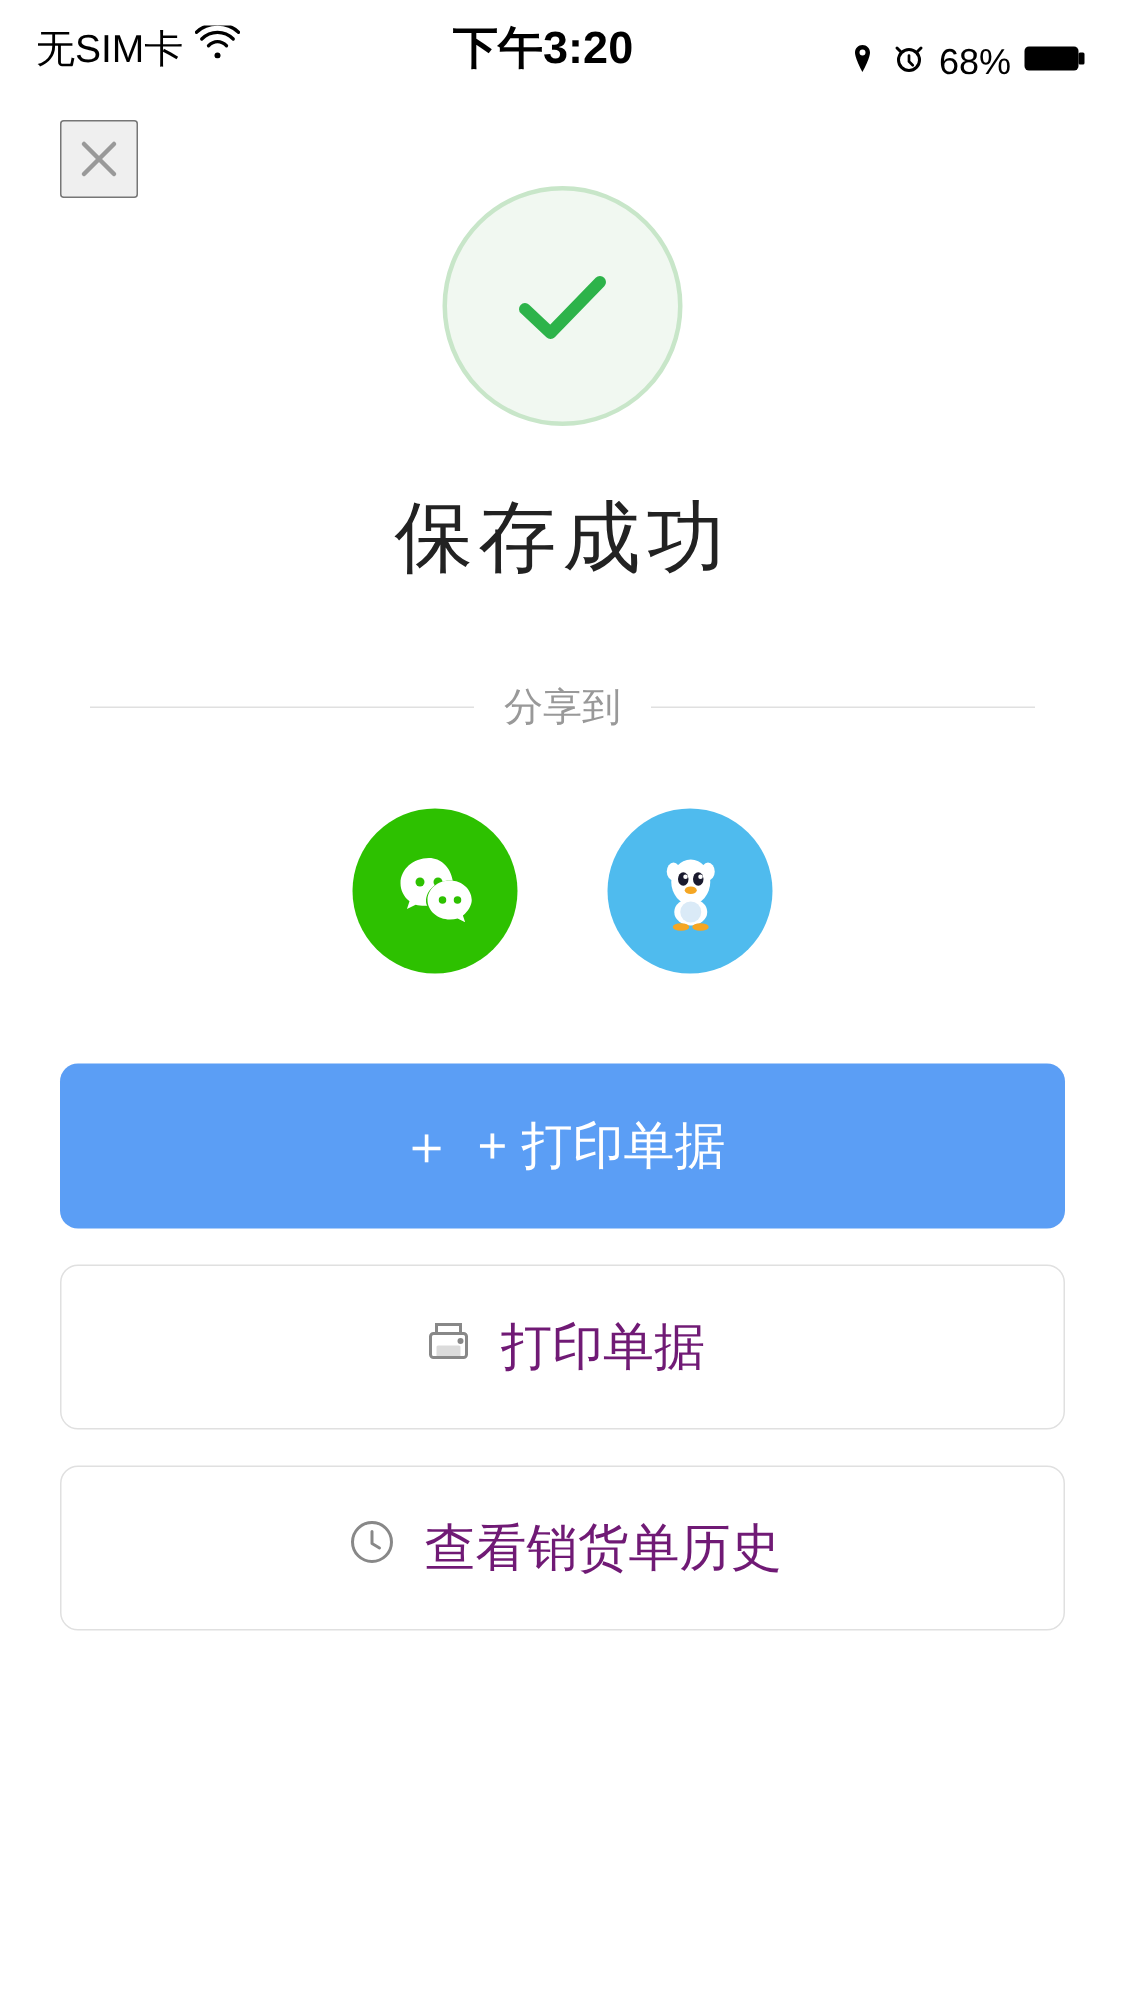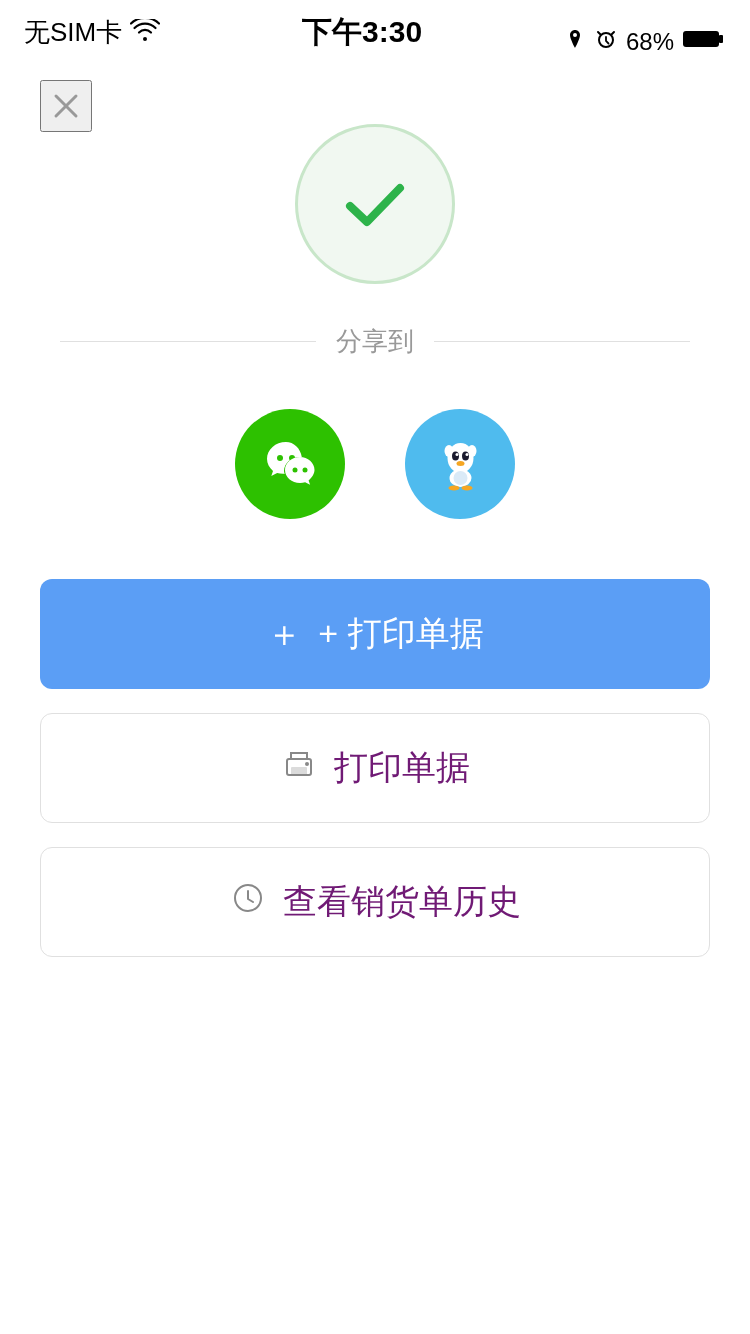--- a/index.html
+++ b/index.html
@@ -18,21 +18,21 @@
       width: 100%;
       height: 64px;
       background: #fff;
       display: flex;
       align-items: center;
       justify-content: space-between;
       padding: 0 24px;
     }
     .status-left {
       display: flex;
-      align-items: center;
+      align-items: flex-start;
       gap: 8px;
       font-size: 26px;
       font-weight: 500;
       color: #000;
     }
     .status-center {
       font-size: 30px;
       font-weight: 600;
       color: #000;
     }
@@ -180,21 +180,21 @@
 
     <span>
       <svg width="30" height="22" viewBox="0 0 30 22" fill="none">
         <path d="M15 18a2 2 0 110 4 2 2 0 010-4z" fill="#000"></path>
         <path d="M9 13.5C10.8 11.7 12.8 10.8 15 10.8s4.2.9 6 2.7" stroke="#000" stroke-width="2.2" fill="none" stroke-linecap="round"></path>
         <path d="M4.5 9C7.2 6.3 10.9 4.6 15 4.6s7.8 1.7 10.5 4.4" stroke="#000" stroke-width="2.2" fill="none" stroke-linecap="round"></path>
         <path d="M1 4.5C4.6 1 9.6 -1 15 -1s10.4 2 14 5.5" stroke="#000" stroke-width="2.2" fill="none" stroke-linecap="round"></path>
       </svg>
     </span>
   </div>
-  <div class="status-center">下午3:30</div>
+  <div class="status-center">下午3:20</div>
   <div class="status-right">
 
     <span>
       <svg width="22" height="22" viewBox="0 0 22 22" fill="none">
         <path d="M11 2C8.2 2 6 4.2 6 7c0 4 5 13 5 13s5-9 5-13c0-2.8-2.2-5-5-5zm0 7a2 2 0 110-4 2 2 0 010 4z" fill="#000"></path>
       </svg>
     </span>
 
     <span>
       <svg width="24" height="24" viewBox="0 0 24 24" fill="none">
@@ -222,20 +222,21 @@
 </button>
 
 <div class="main-content">
 
   <div class="success-circle">
     <svg class="checkmark" viewBox="0 0 80 80" fill="none" xmlns="http://www.w3.org/2000/svg">
       <path d="M15 42L32 58L65 24" stroke="#2DB34A" stroke-width="8" stroke-linecap="round" stroke-linejoin="round"></path>
     </svg>
   </div>
 
+  <div class="success-title">保存成功</div>
 
   <div class="share-section">
     <div class="share-divider">
       <div class="divider-line"></div>
       <span class="divider-text">分享到</span>
       <div class="divider-line"></div>
     </div>
     <div class="share-icons">
 
       <button class="share-icon-btn wechat-btn">

